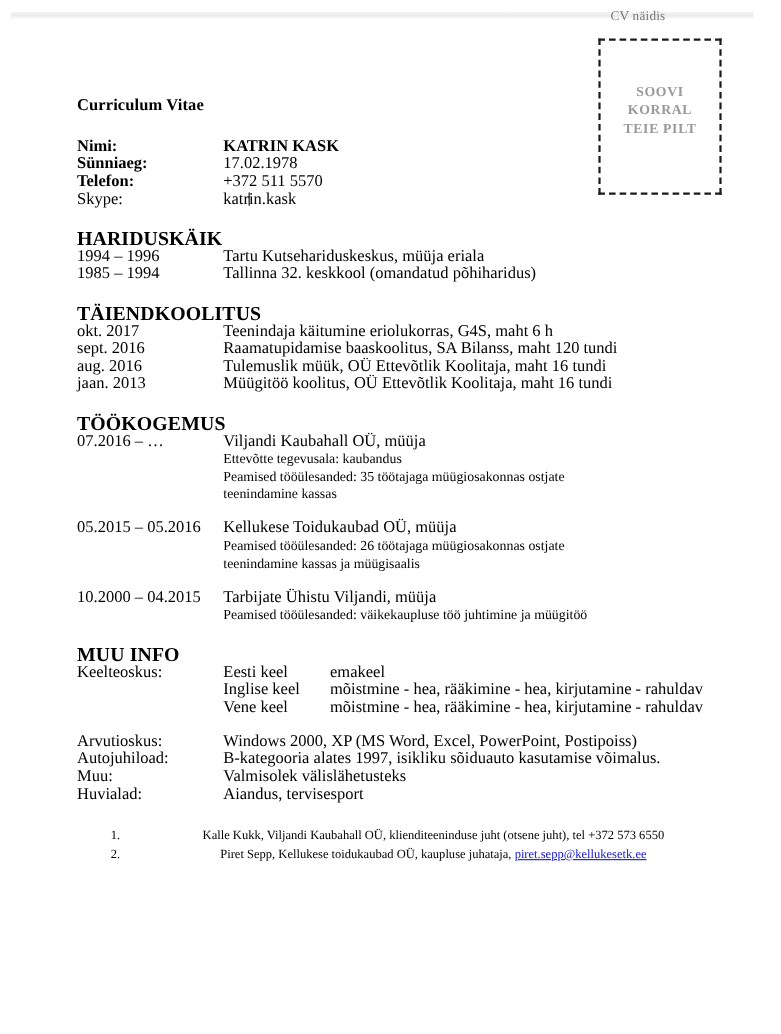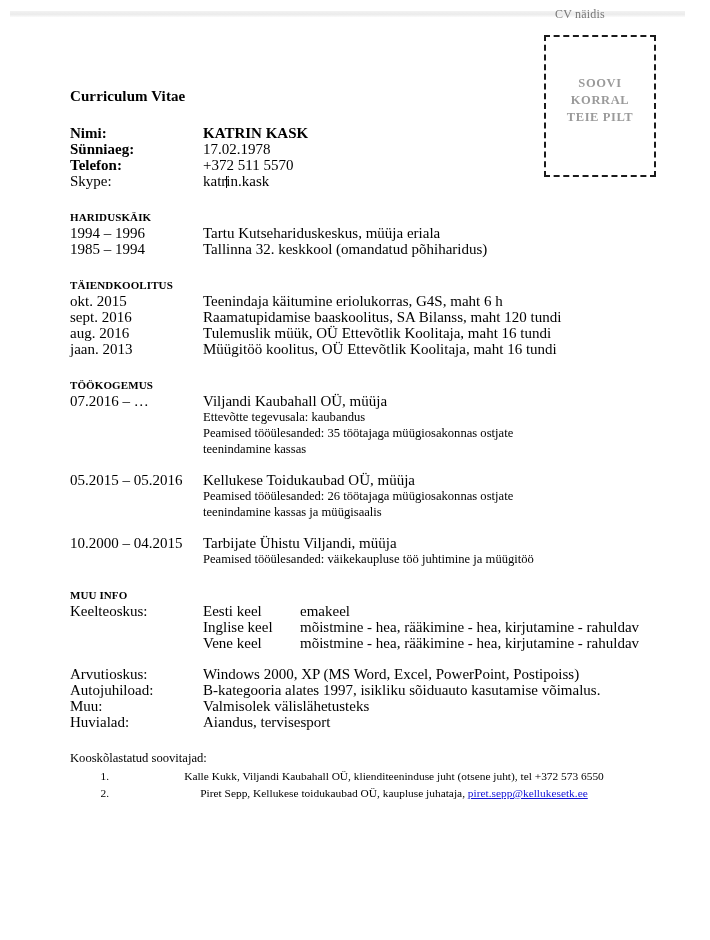--- a/index.html
+++ b/index.html
@@ -77,21 +77,21 @@
   }
 
   h1.title {
     font-size: 15px;
     font-weight: bold;
     margin: 0 0 20px 0;
     letter-spacing: .1px;
   }
 
   .section-head {
-    font-size: 11px;
+    font-size: 18px;
     font-weight: bold;
     letter-spacing: .1px;
     margin: 0;
     padding: 0;
     line-height: 16px;
   }
 
   
   .row {
     display: flex;
@@ -196,21 +196,21 @@
         <div class="c1">1985 – 1994</div>
         <div class="c2">Tallinna 32. keskkool (omandatud põhiharidus)</div>
       </div>
     </div>
 
     <div class="gap-lg"></div>
 
     <div>
       <div class="section-head">TÄIENDKOOLITUS</div>
       <div class="row">
-        <div class="c1">okt.  2015</div>
+        <div class="c1">okt.  2017</div>
         <div class="c2">Teenindaja käitumine eriolukorras, G4S, maht 6 h</div>
       </div>
       <div class="row">
         <div class="c1">sept. 2016</div>
         <div class="c2">Raamatupidamise baaskoolitus, SA Bilanss, maht 120 tundi</div>
       </div>
       <div class="row">
         <div class="c1">aug. 2016</div>
         <div class="c2">Tulemuslik müük, OÜ Ettevõtlik Koolitaja, maht 16 tundi</div>
       </div>
@@ -312,21 +312,20 @@
       </div>
       <div class="row">
         <div class="c1">Huvialad:</div>
         <div class="c2">Aiandus, tervisesport</div>
       </div>
     </div>
 
     <div class="gap-lg"></div>
 
     <div>
-      <div class="ref-label">Kooskõlastatud soovitajad:</div>
       <ol class="refs">
         <li><span>Kalle Kukk, Viljandi Kaubahall OÜ, klienditeeninduse juht (otsene juht), tel +372 573 6550</span></li>
         <li><span>Piret Sepp, Kellukese toidukaubad OÜ, kaupluse juhataja, </span><a class="maillink" href="#">piret.sepp@kellukesetk.ee</a></li>
       </ol>
     </div>
 
   </div>
 </div>
 
 </body></html>

